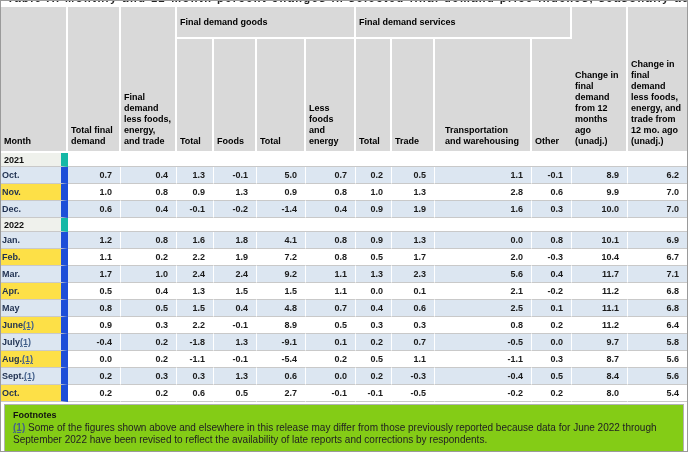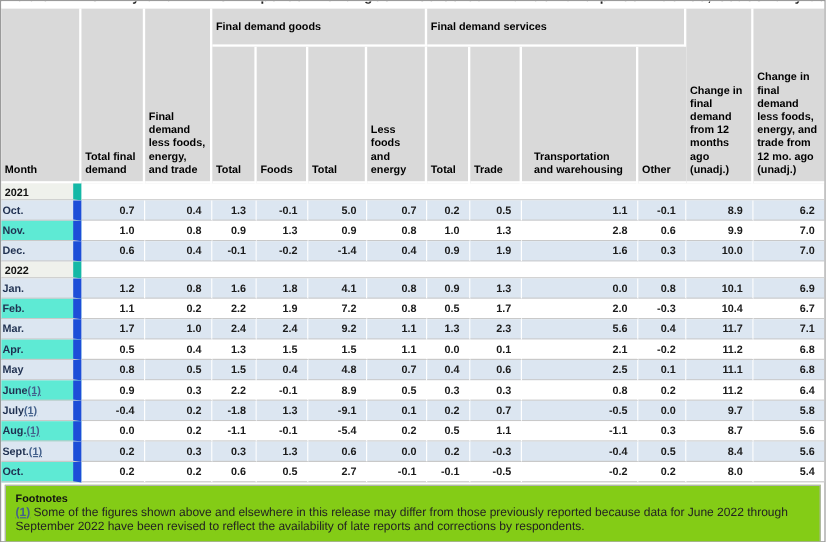--- a/index.html
+++ b/index.html
@@ -27,21 +27,21 @@
   tbody tr{height:17px;}
   tbody tr.year-row{height:14px;}
   tbody td{font-size:9px;font-weight:bold;vertical-align:middle;}
   .valcell{text-align:right;padding-right:8px;border-right:1px solid #fff;
     border-bottom:1px solid #c9c9c9;color:#1a1a1a;}
   .valcell:last-child{border-right:none;}
   .monthcell{color:#1f3050;border-right:7px solid #1d4ed8;
     border-bottom:1px solid #c9c9c9;}
   .stripe-blue td{background:#dce6f1;}
   .stripe-white .valcell{background:#fff;}
-  .stripe-white .monthcell{background:#5eead4;}
+  .stripe-white .monthcell{background:#fde047;}
   .yearcell{background:#eff1ec;color:#111;padding-left:3px;
     border-right:7px solid #14b8a6;border-bottom:1px solid #c9c9c9;}
   .yearrest{background:#fff;border-bottom:1px solid #c9c9c9;}
   .fnlink{color:#44618c;text-decoration:underline;font-weight:bold;cursor:pointer;}
   
   .footnotes{margin:2px 3px 0 3px;border:1px solid #b3b3b3;background:#84cc16;
     padding:5px 8px 6px 8px;}
   .fn-heading{font-size:9px;font-weight:bold;color:#111;margin:0 0 2px 0;}
   .fn-body{font-size:10px;line-height:12px;color:#222;margin:0;}
 </style>

